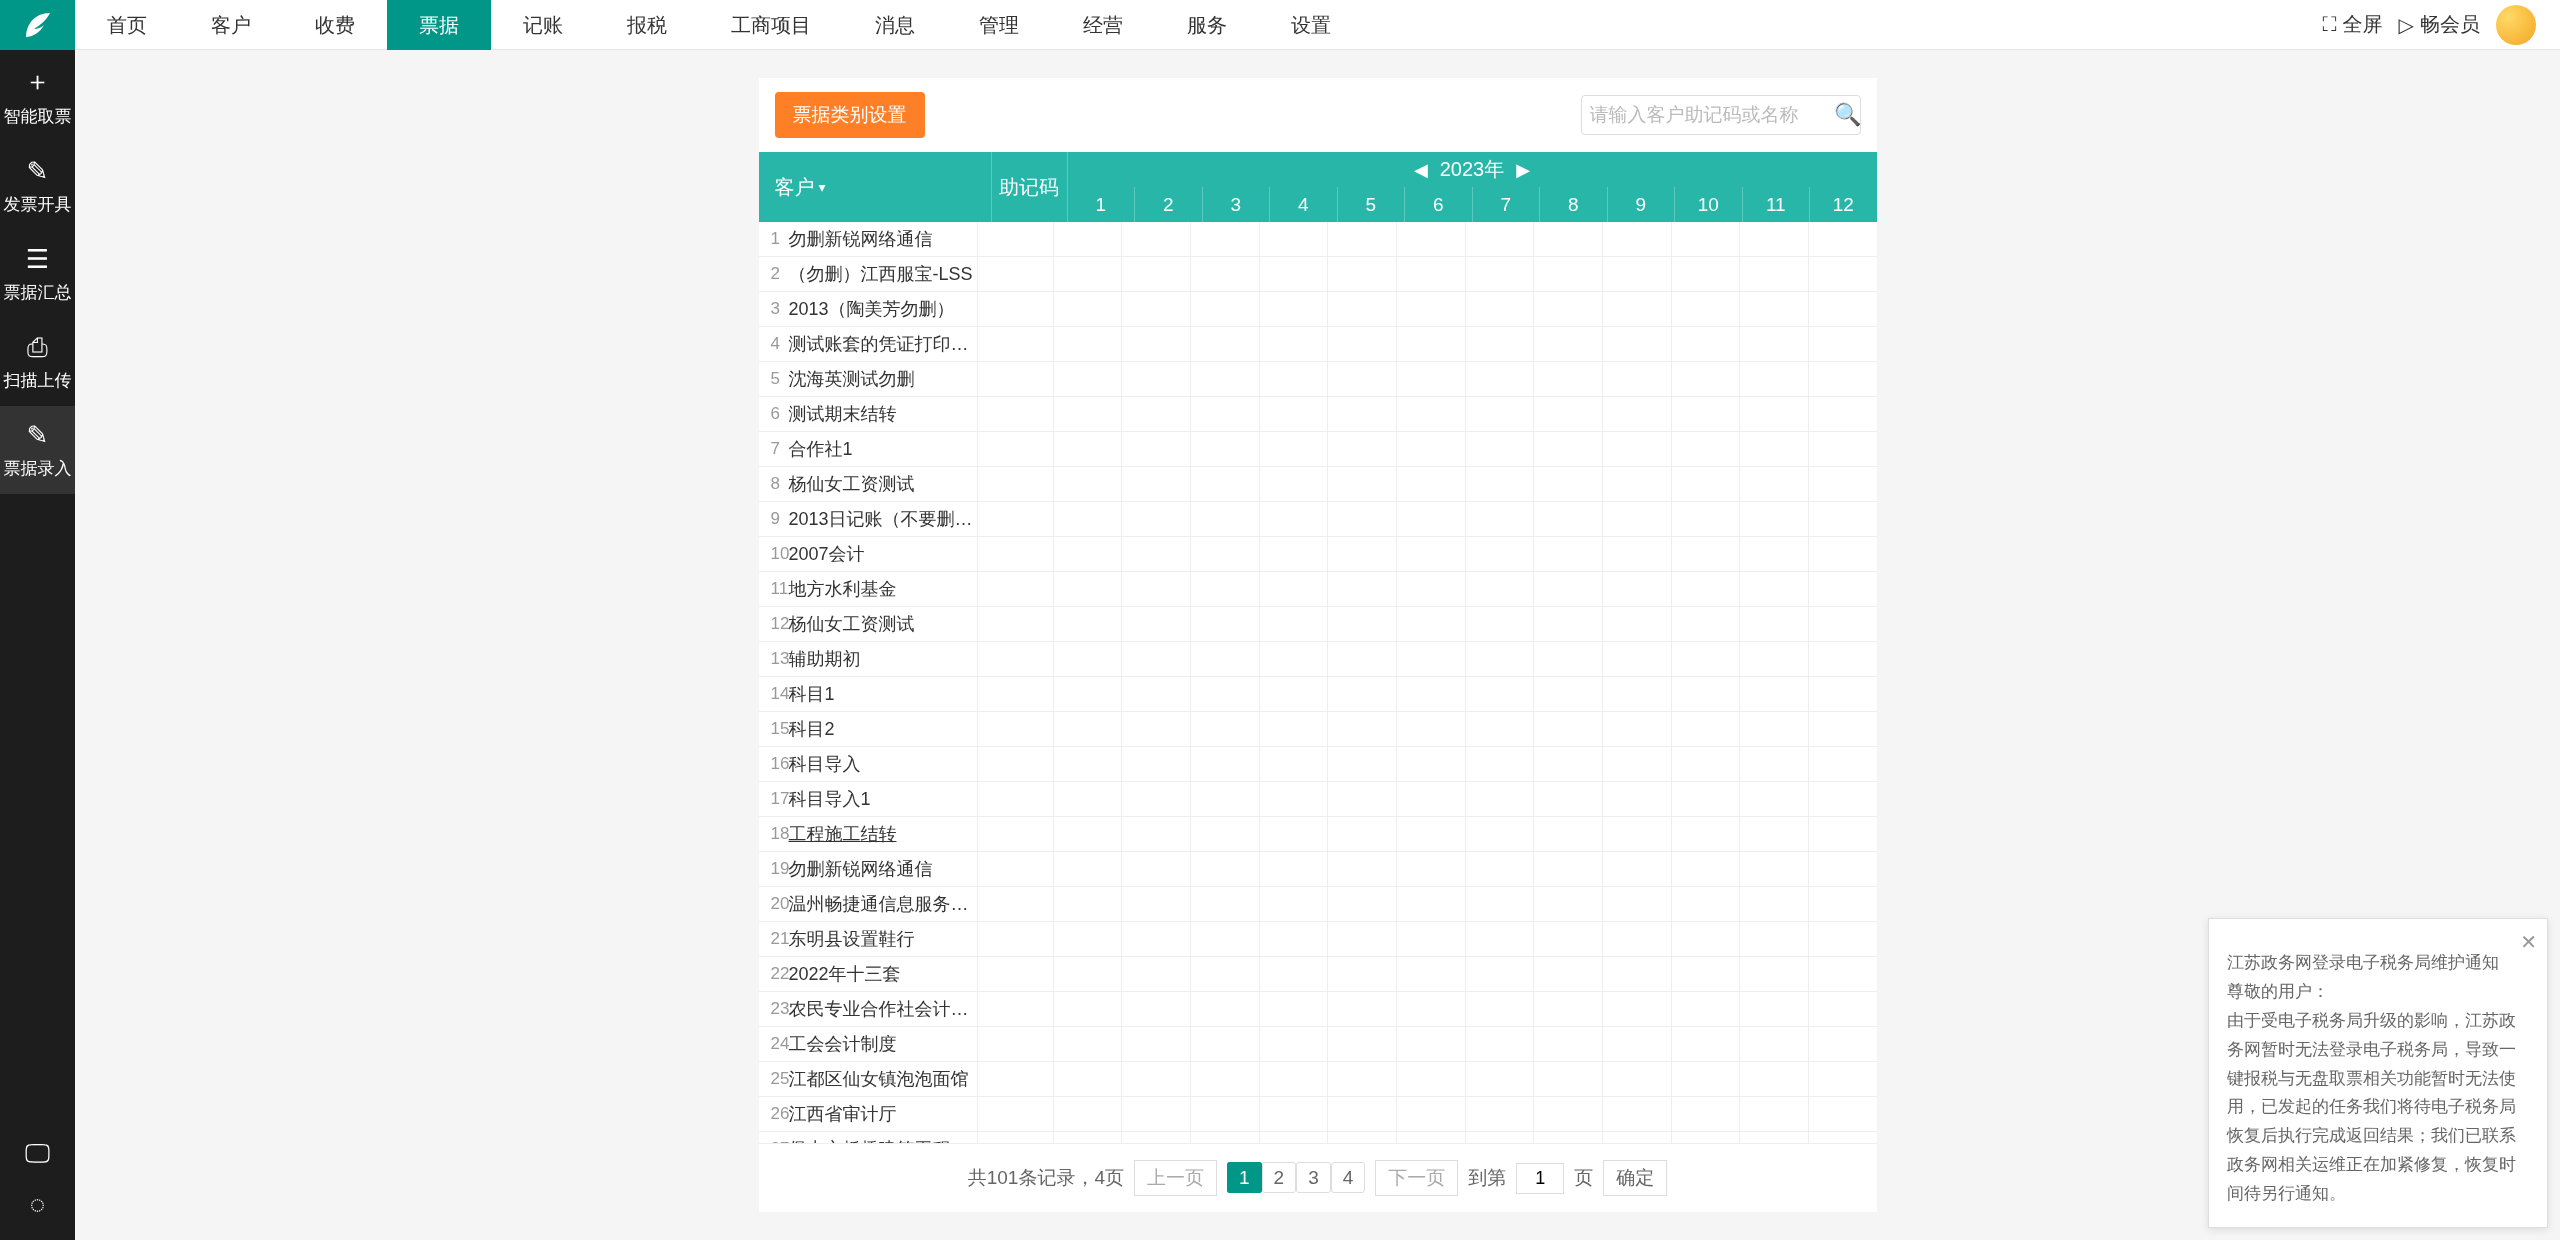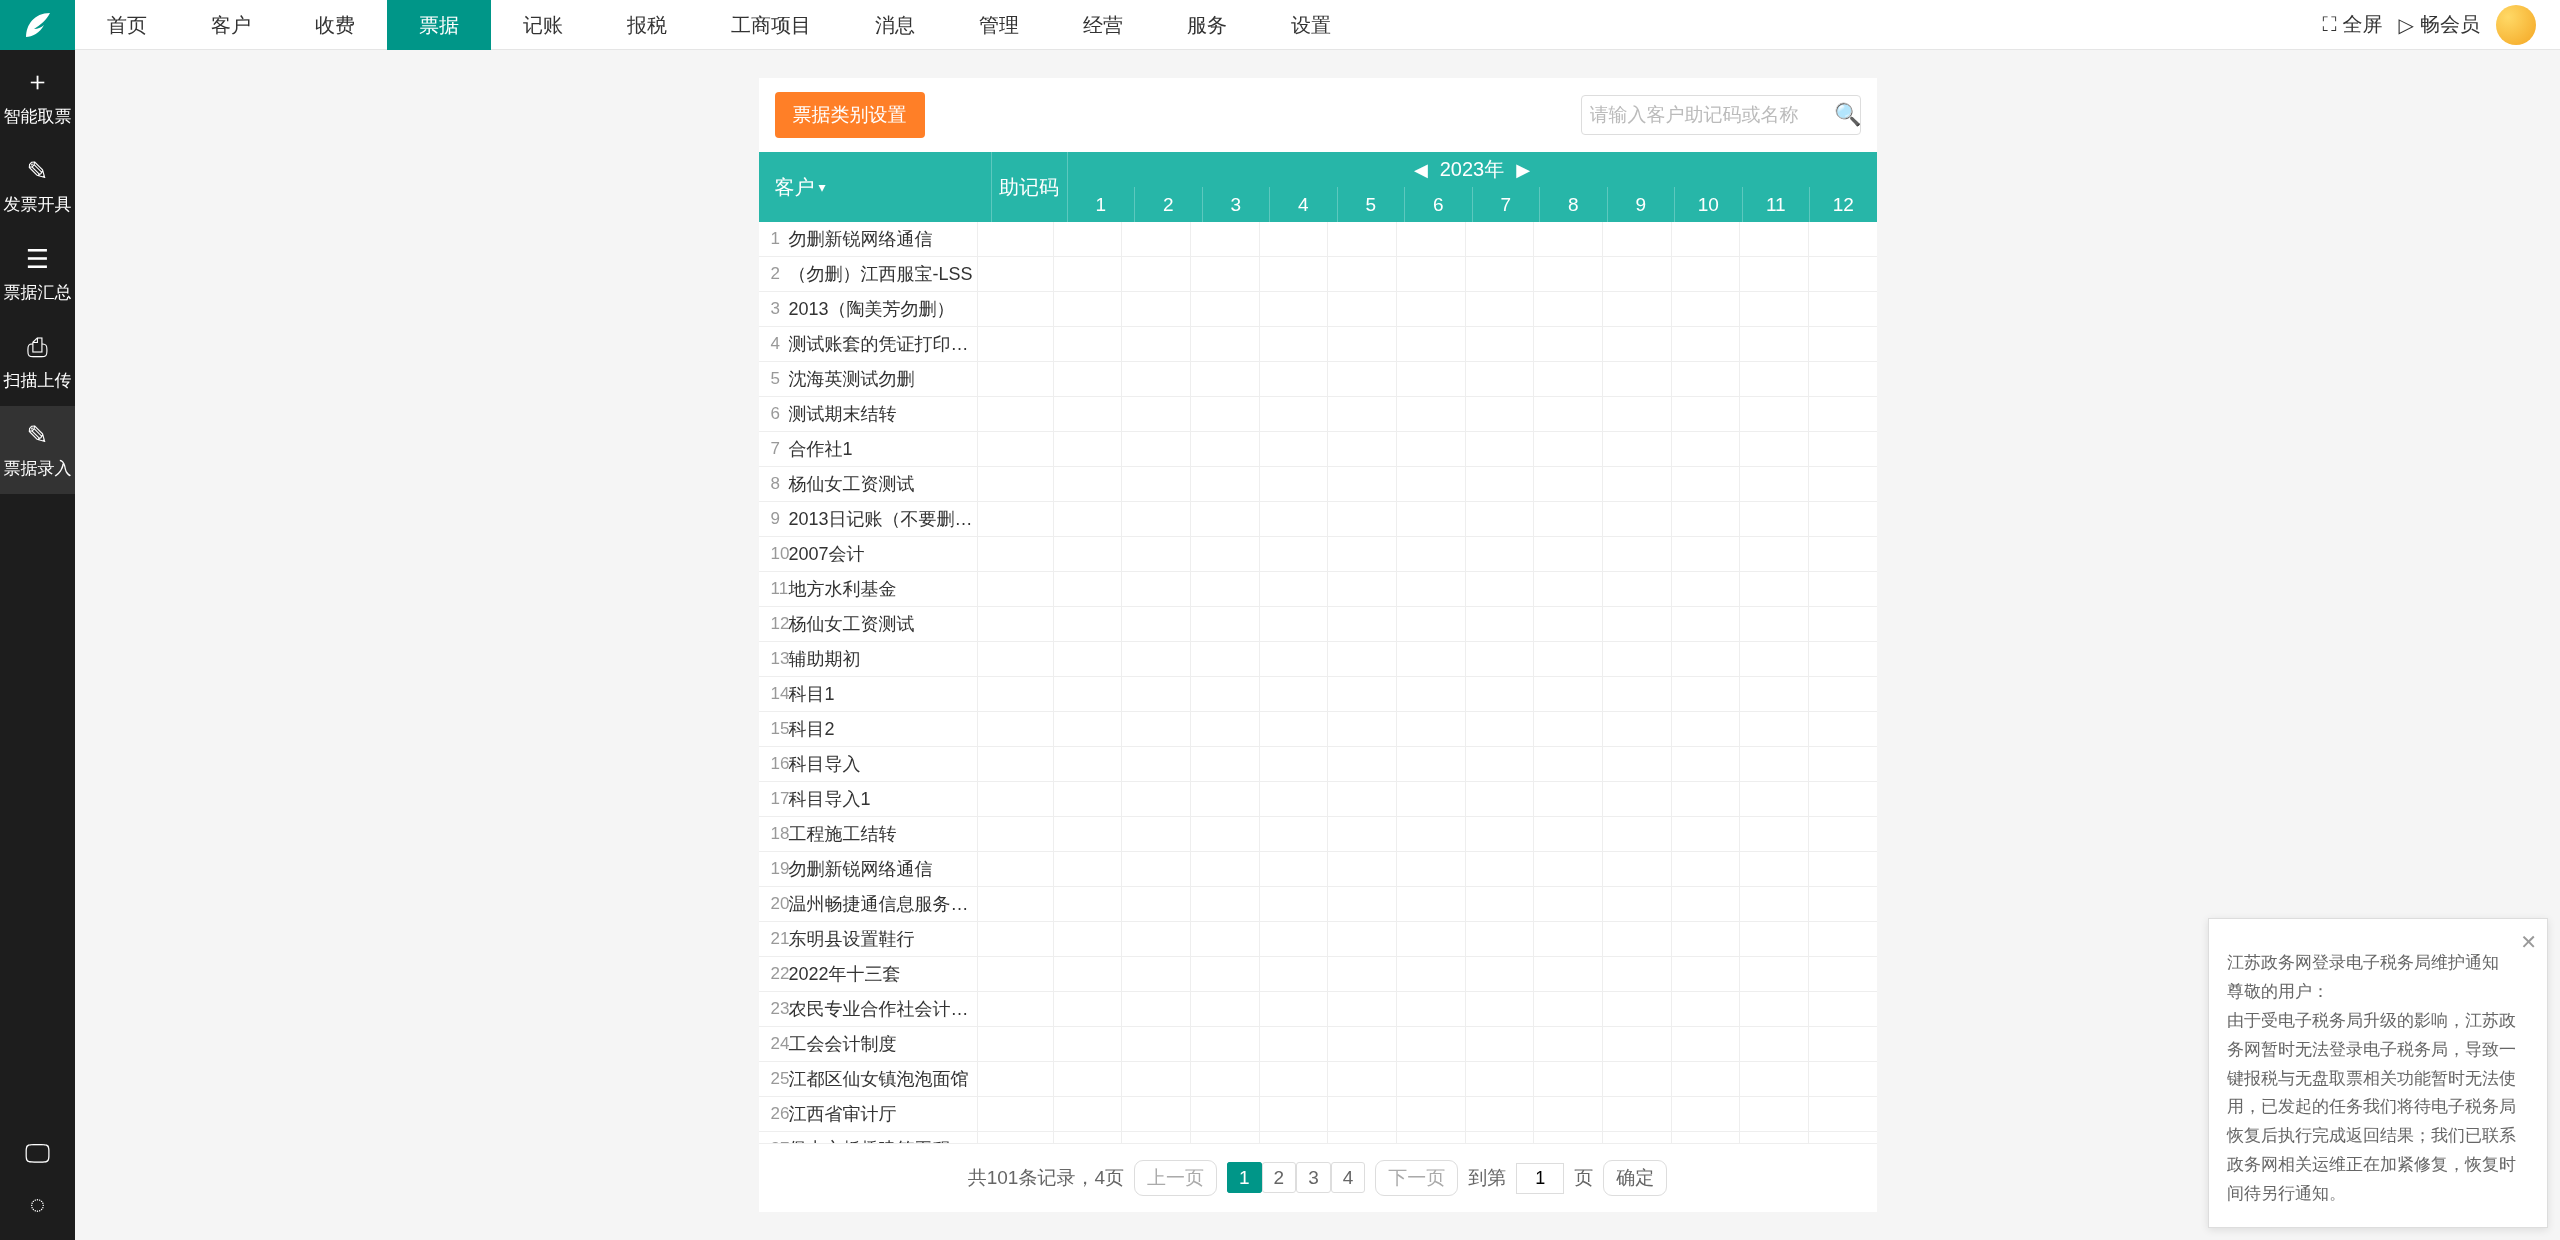--- a/index.html
+++ b/index.html
@@ -39,30 +39,30 @@
 .th-year-wrap { flex: 1; }
 .th-year { height: 35px; background: #27b6a8; color: #fff; font-size: 20px; display: flex; align-items: center; justify-content: center; gap: 12px; border-left: 1px solid rgba(255,255,255,.25); }
 .th-year .arrow { cursor: pointer; font-size: 18px; }
 .th-months { display: flex; background: #27b6a8; height: 35px; }
 .th-month { flex: 1; color: #fff; font-size: 19px; display: flex; align-items: center; justify-content: center; border-left: 1px solid rgba(255,255,255,.25); cursor: pointer; }
 
 .rows { flex: 1; overflow-y: auto; position: relative; }
 .row { display: flex; border-bottom: 1px solid #eee; height: 35px; align-items: center; }
 .cell-idx { width: 24px; padding-left: 12px; color: #999; font-size: 17px; }
 .cell-name { width: 194px; padding-left: 6px; color: #333; font-size: 18px; white-space: nowrap; overflow: hidden; text-overflow: ellipsis; cursor: pointer; }
-.cell-name.link { color: #333; }
+.cell-name.link { color: #333; text-decoration: underline; }
 .cell-mn { width: 76px; border-left: 1px solid #eee; height: 100%; }
 .cell-month { flex: 1; border-left: 1px solid #eee; height: 100%; cursor: pointer; }
 
 .rows::-webkit-scrollbar { width: 12px; }
 .rows::-webkit-scrollbar-track { background: #f1f1f1; }
 .rows::-webkit-scrollbar-thumb { background: #c1c1c1; border-radius: 0; }
 
 .pagination { padding: 16px 20px; display: flex; justify-content: center; align-items: center; gap: 10px; font-size: 19px; color: #666; border-top: 1px solid #eee; }
-.pagination .pg-btn { padding: 4px 12px; border: 1px solid #ddd; color: #aaa; cursor: pointer; border-radius: 9px; background: #fff; }
+.pagination .pg-btn { padding: 4px 12px; border: 1px solid #ddd; color: #aaa; cursor: pointer; border-radius: 0; background: #fff; }
 .pagination .pg-num { padding: 4px 11px; border: 1px solid #ddd; color: #666; cursor: pointer; border-radius: 3px; }
 .pagination .pg-num.active { background: #009688; color: #fff; border-color: #009688; }
 .pagination .pg-input { width: 48px; border: 1px solid #ddd; padding: 4px; text-align: center; font-size: 18px; }
 
 .notice { position: absolute; right: 12px; bottom: 12px; width: 340px; background: #fff; border: 1px solid #ddd; box-shadow: 0 2px 8px rgba(0,0,0,.1); padding: 30px 18px 18px 18px; font-size: 17px; color: #666; line-height: 1.7; }
 .notice .close { position: absolute; right: 10px; top: 6px; cursor: pointer; color: #999; font-size: 20px; }
 
 .sort-icon { font-size: 14px; }
 </style>
 </head>

